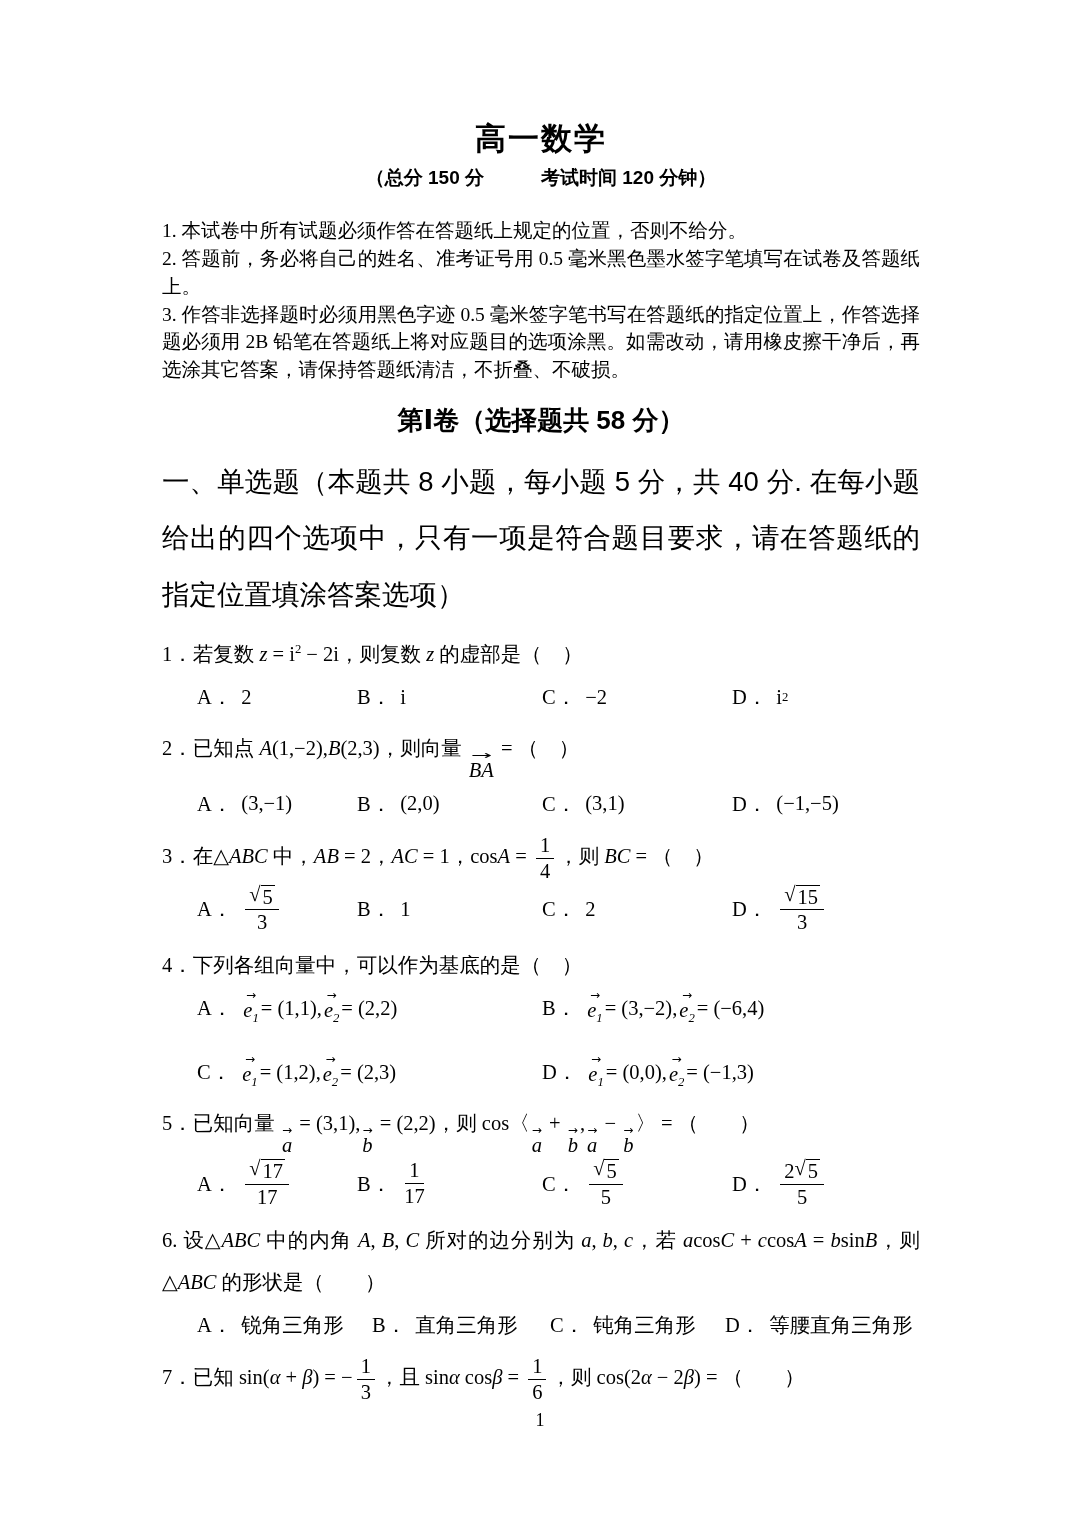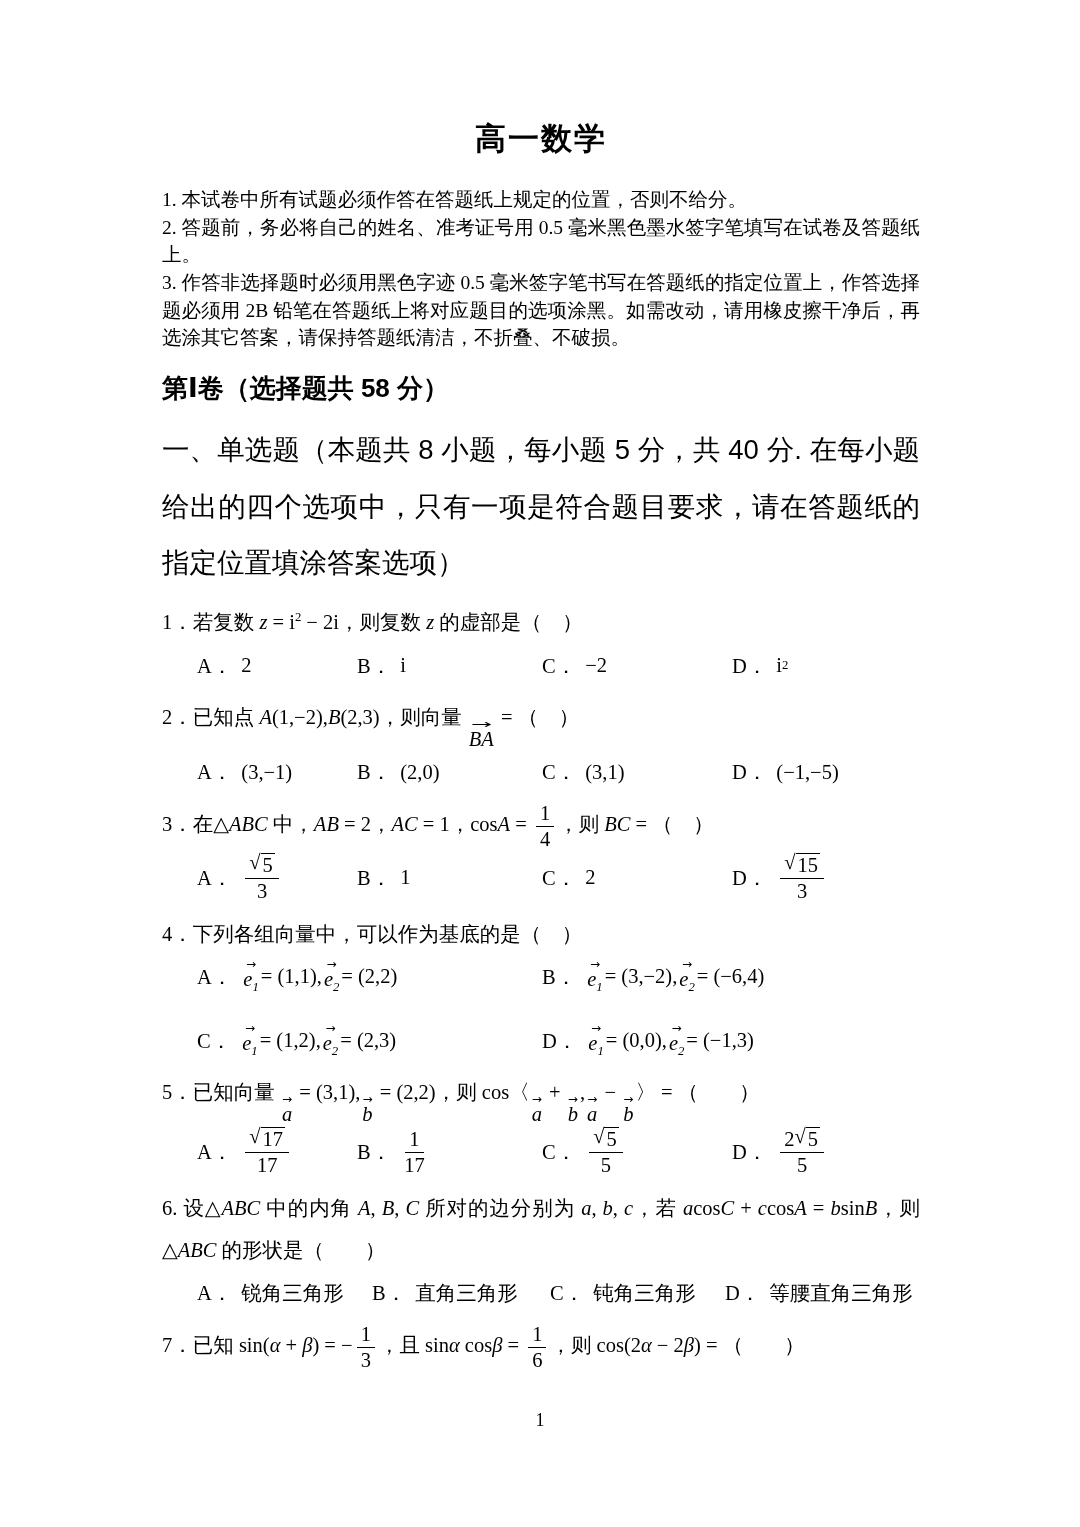--- a/index.html
+++ b/index.html
@@ -20,21 +20,21 @@
   .subtitle {
     margin:5px 0 0; text-align:center;
     font-family:"Liberation Sans","DejaVu Sans",sans-serif;
     font-size:19px; font-weight:700; line-height:1.4;
   }
   
   .notice { margin-top:26px; font-size:19.5px; line-height:1.42; }
   .notice p { margin:0; text-align:justify; }
   
   .part-title {
-    margin:18px 0 16px; 
+    margin:18px 0 16px; text-align:center;
     font-family:"Liberation Sans","DejaVu Sans",sans-serif;
     font-size:26px; font-weight:700; line-height:1.4;
   }
   .big-intro {
     margin:14px 0 0; text-align:justify;
     font-family:"Liberation Sans","DejaVu Sans",sans-serif;
     font-size:27.5px; font-weight:400; line-height:2.05;
   }
   
   .qlist { margin-top:10px; }
@@ -75,20 +75,21 @@
   .pageno {
     position:absolute; left:0; right:0; top:1410px; text-align:center;
     font-size:18px;
   }
 </style>
 </head>
 <body>
 
 <div class="doc">
   <h1 class="title">高一数学</h1>
+  <div class="subtitle">（总分 150 分　　　考试时间 120 分钟）</div>
 
   <div class="notice">
     <div>
         <p class="notice-item">1. 本试卷中所有试题必须作答在答题纸上规定的位置，否则不给分。</p>
         <p class="notice-item">2. 答题前，务必将自己的姓名、准考证号用 0.5 毫米黑色墨水签字笔填写在试卷及答题纸上。</p>
         <p class="notice-item">3. 作答非选择题时必须用黑色字迹 0.5 毫米签字笔书写在答题纸的指定位置上，作答选择题必须用 2B 铅笔在答题纸上将对应题目的选项涂黑。如需改动，请用橡皮擦干净后，再选涂其它答案，请保持答题纸清洁，不折叠、不破损。</p>
       </div>
   </div>
 
   <h2 class="part-title">第Ⅰ卷（选择题共 58 分）</h2>

